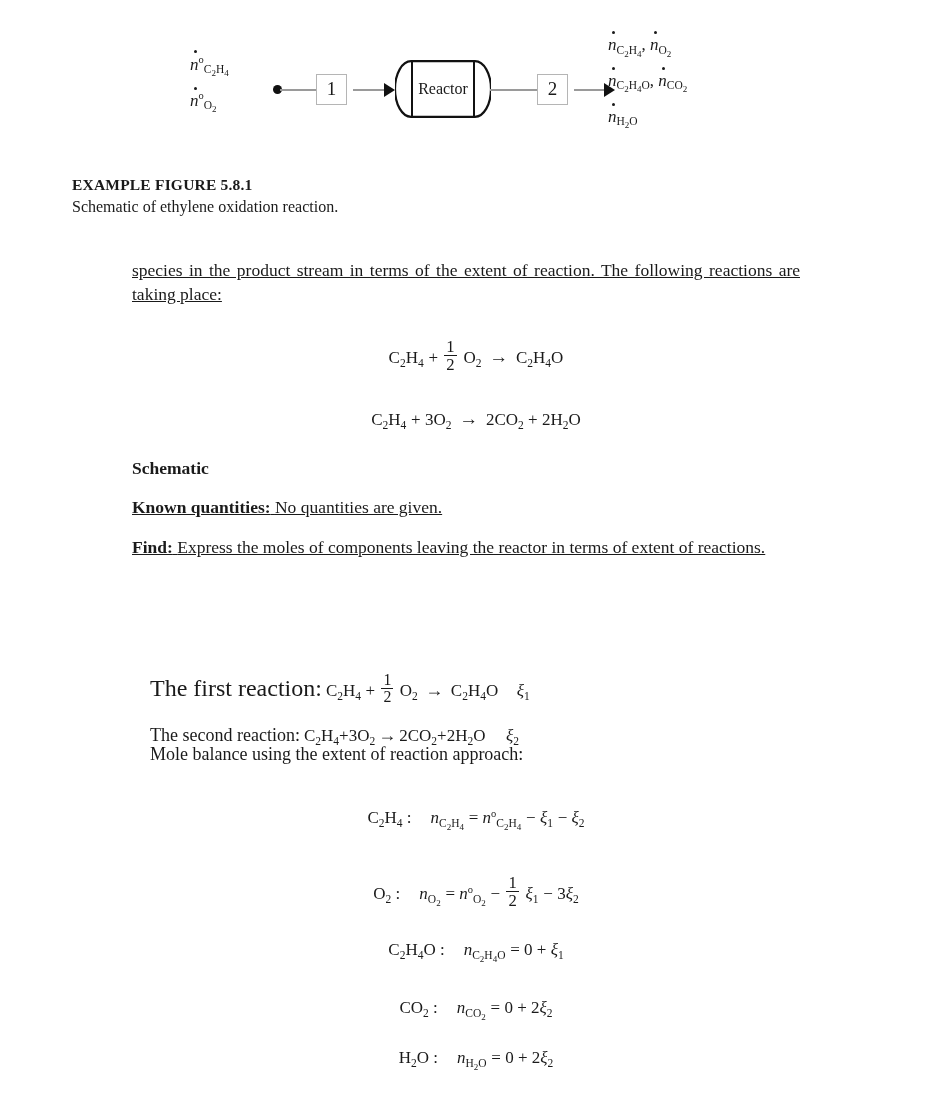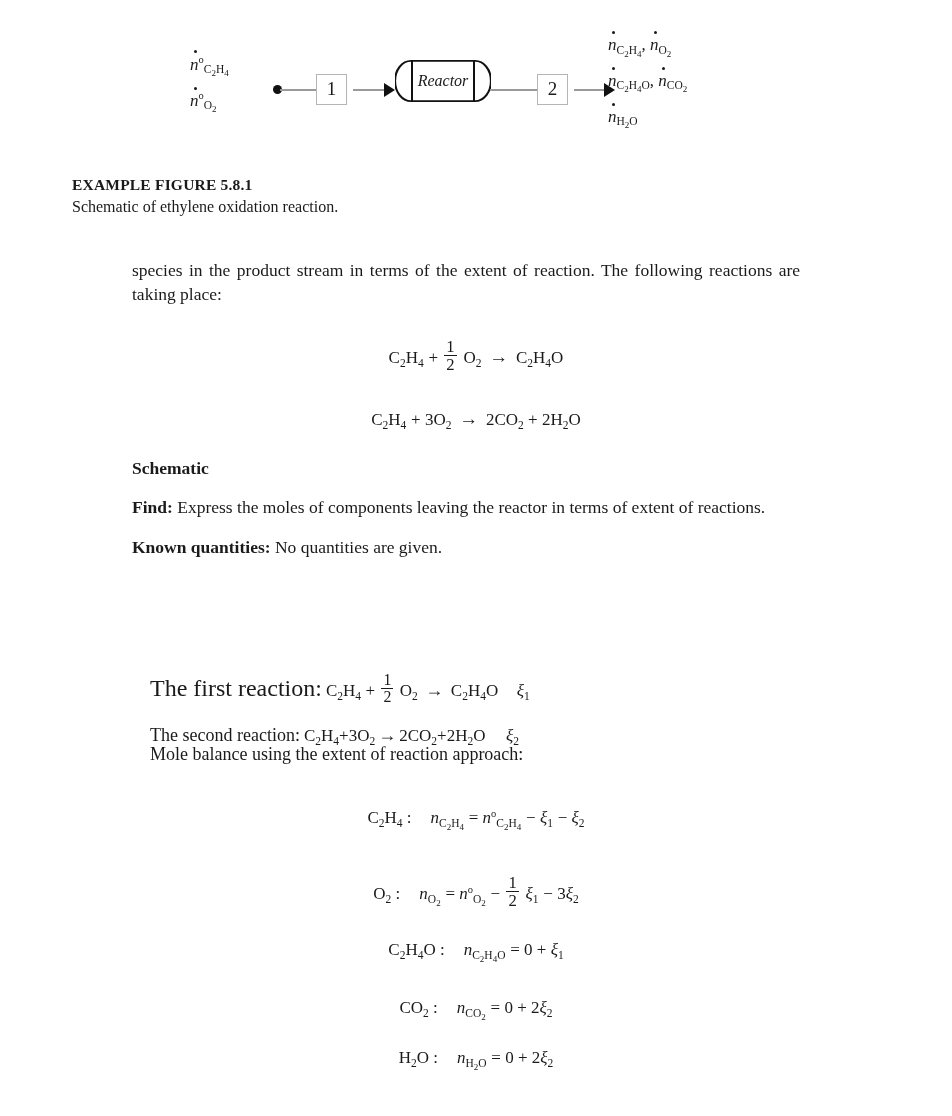--- a/index.html
+++ b/index.html
@@ -130,22 +130,21 @@
   }
   .arrow-1 { left: 194px; top: 55px; }
   .arrow-2 { left: 414px; top: 55px; }
 
   
   .reactor {
     position: absolute;
     left: 205px;
     top: 32px;
     width: 96px;
-    height: 42px;
-    font-style: italic;
+    height: 58px;
   }
   .reactor .body {
     position: absolute;
     left: 0; top: 0;
     width: 100%; height: 100%;
   }
   .reactor-label {
     position: absolute;
     left: 0; top: 0;
     width: 100%; height: 100%;
@@ -178,20 +177,21 @@
     position: absolute;
     left: 132px;
     top: 258px;
     width: 668px;
   }
   .para {
     font-size: 17.5px;
     line-height: 1.38;
     text-align: justify;
     margin: 0 0 16px 0;
+    text-decoration: underline;
   }
   .para.nojust { text-align: left; }
   .para b { font-weight: bold; }
   .heading {
     font-size: 17.5px;
     font-weight: bold;
     margin: 0 0 16px 0;
   }
 
   
@@ -290,28 +290,28 @@
     <span class="mathvar up">C<span class="sub">2</span>H<span class="sub">4</span></span>
     <span class="mathvar up"> + 3O<span class="sub">2</span></span>
     <span class="arrow-glyph">→</span>
     <span class="mathvar up">2CO<span class="sub">2</span> + 2H<span class="sub">2</span>O</span>
   </span>
 </div>
 
 <div style="position:absolute; left:132px; top:458px; width:668px;">
   <div class="heading">Schematic</div>
 
+  <p class="para nojust">
+    <b>Known quantities:</b>
+    <span>No quantities are given.</span>
+  </p>
+
   <p class="para">
     <b>Find:</b>
     <span>Express the moles of components leaving the reactor in terms of extent of reactions.</span>
-  </p>
-
-  <p class="para nojust">
-    <b>Known quantities:</b>
-    <span>No quantities are given.</span>
   </p>
 
 </div>
 
 <div class="eq-row-left" style="left:150px; top:672px;">
   <span style="font-size:24px;">The first reaction:</span>
   <span style="font-size:18px;">
     <span class="mathvar up">C<span class="sub">2</span>H<span class="sub">4</span></span>
     <span class="mathvar up"> + </span>
     <span class="frac"><span class="num">1</span><span class="den">2</span></span>

